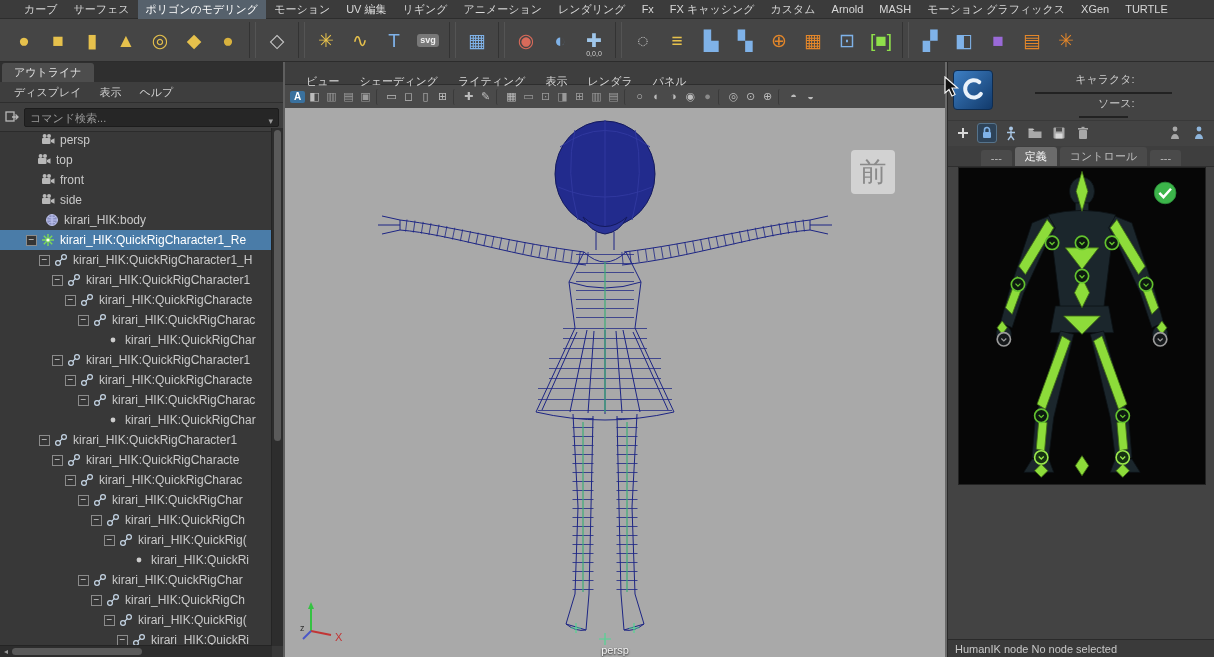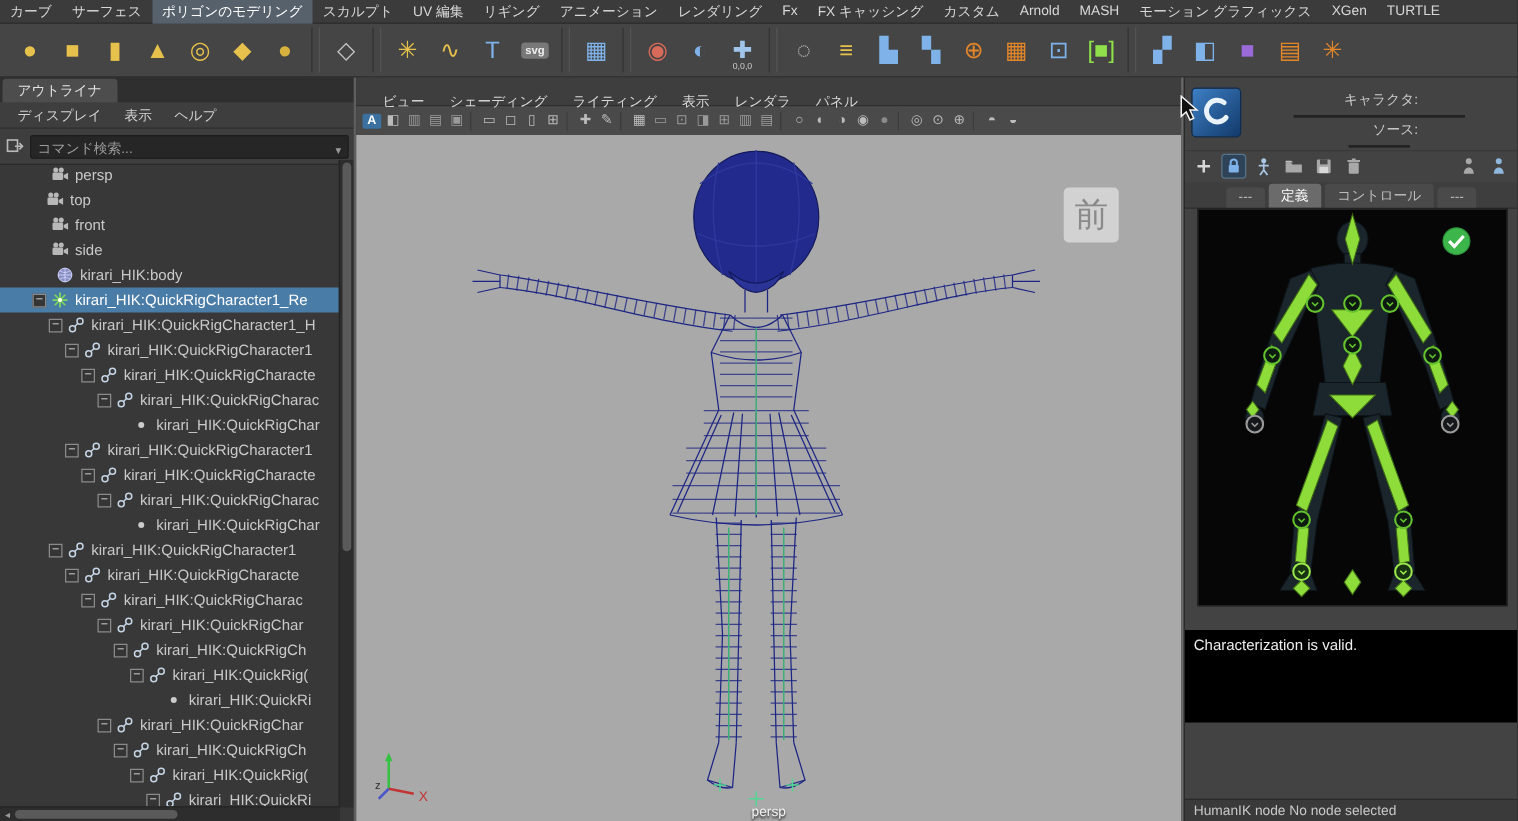--- a/index.html
+++ b/index.html
@@ -1,21 +1,21 @@
 <!DOCTYPE html>
 <html><head>
 <meta charset="utf-8">
 <style>
   html,body{margin:0;padding:0;background:#2b2b2b;}
   .app{position:relative;width:1214px;height:657px;overflow:hidden;background:#3e3e3e;
        font-family:"Liberation Sans","DejaVu Sans",sans-serif;-webkit-font-smoothing:antialiased;}
 
   
   .menubar{position:absolute;top:0;left:0;right:0;height:18px;background:#3b3b3b;
-           display:flex;align-items:center;padding-left:0;border-bottom:1px solid #2d2d2d;z-index:5;}
+           display:flex;align-items:center;padding-left:16px;border-bottom:1px solid #2d2d2d;z-index:5;}
   .menu-item{padding:2px 8px;font-size:11px;color:#d8d8d8;white-space:nowrap;cursor:default;}
   .menu-item.active{background:#56616c;color:#fff;}
 
   
   .shelf{position:absolute;top:19px;left:0;right:0;height:42px;background:#454545;
          border-bottom:2px solid #2c2c2c;display:flex;align-items:center;padding-left:8px;gap:2px;}
   .shelf-item{width:32px;height:36px;display:flex;flex-direction:column;align-items:center;
               justify-content:center;border-radius:3px;position:relative;}
   .shelf-item .glyph{font-size:19px;line-height:1;}
   .shelf-item .glyph.badge{font-size:9px;font-weight:bold;padding:2px 3px;border-radius:3px;}
@@ -120,21 +120,21 @@
 <div class="app">
 
   <header class="menubar">
 
       <div class="menu-item"><span>カーブ</span></div>
 
       <div class="menu-item"><span>サーフェス</span></div>
 
       <div class="menu-item active"><span>ポリゴンのモデリング</span></div>
 
-      <div class="menu-item"><span>スカルプト</span></div>
+      <div class="menu-item"><span>モーション</span></div>
 
       <div class="menu-item"><span>UV 編集</span></div>
 
       <div class="menu-item"><span>リギング</span></div>
 
       <div class="menu-item"><span>アニメーション</span></div>
 
       <div class="menu-item"><span>レンダリング</span></div>
 
       <div class="menu-item"><span>Fx</span></div>
@@ -1111,21 +1111,20 @@
               <path d="M-3 -1 L0 2 L3 -1" stroke="#9ae84b" stroke-width="1.5" fill="none"></path>
             </g>
           <g transform="translate(173,348)">
               <circle r="8" fill="#173312" stroke="#9ae84b" stroke-width="2"></circle>
               <path d="M-3 -1 L0 2 L3 -1" stroke="#9ae84b" stroke-width="1.5" fill="none"></path>
             </g>
         </g>
       </svg>
     </div>
 
-    <div class="cp-status-body">Characterization is valid.</div>
     <div class="cp-footer">HumanIK node  No node selected</div>
   </section>
 
   <div class="cursor">
     <svg width="16" height="22" viewBox="0 0 16 22">
         <path d="M1 1 L1 17 L5 13.5 L8 20 L11 18.5 L8 12 L13.5 12 Z" fill="#111" stroke="#f5f5f5" stroke-width="1.2"></path>
       </svg>
   </div>
 
 </div>

